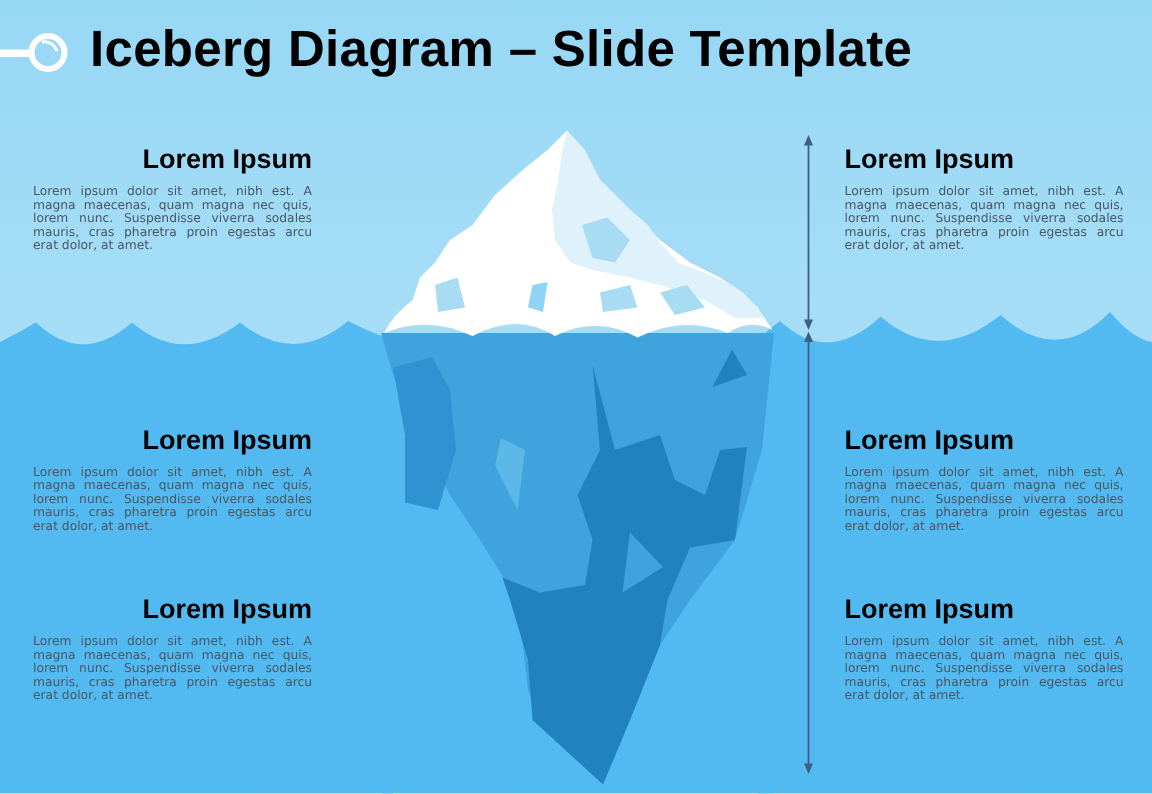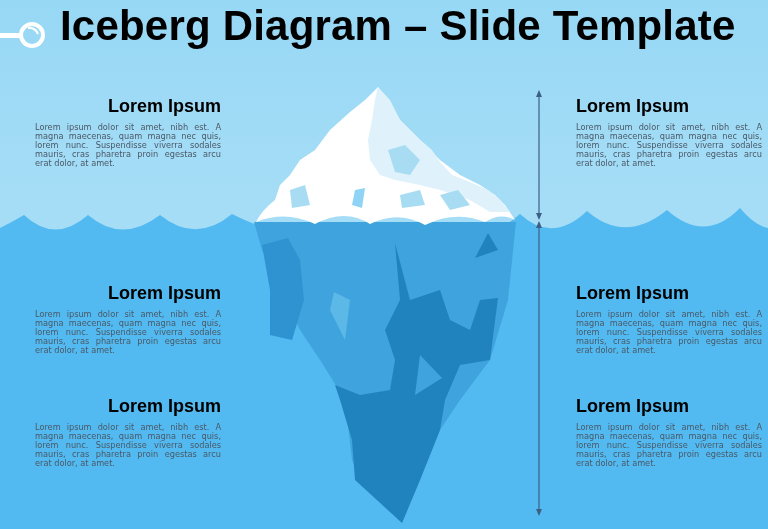--- a/index.html
+++ b/index.html
@@ -2,29 +2,29 @@
 <html><head>
   <meta charset="utf-8">
   <style>
     html, body { margin: 0; padding: 0; }
     body {
       width: 768px; height: 529px; overflow: hidden; position: relative;
       background: linear-gradient(#97d8f5 0%, #a6ddf6 40%, #ace0f7 100%);
       font-family: "Liberation Sans", sans-serif;
     }
     .title {
-      position: absolute; left: 60px; top: 2px;
+      position: absolute; left: 60px; top: 14px;
       font-family: "Liberation Sans", sans-serif; font-weight: bold;
-      font-size: 42px; color: #000; letter-spacing: 0.2px; white-space: nowrap;
+      font-size: 34px; color: #000; letter-spacing: 0.2px; white-space: nowrap;
     }
     .key-icon { position: absolute; left: 0; top: 20px; }
     .water {
       position: absolute; left: 0; top: 0; width: 768px; height: 529px;
     }
-    .block { position: absolute; width: 186px; margin-left: 13px; }
+    .block { position: absolute; width: 186px; }
     .block h3 {
       margin: 0; font-family: "Liberation Sans", sans-serif; font-weight: bold;
       font-size: 18px; color: #000; line-height: 22px;
     }
     .block p {
       margin: 6px 0 0 0; font-family: "DejaVu Sans", sans-serif;
       font-size: 8.2px; line-height: 9px; color: #4a5866;
       text-align: justify;
     }
     .left h3 { text-align: right; }

